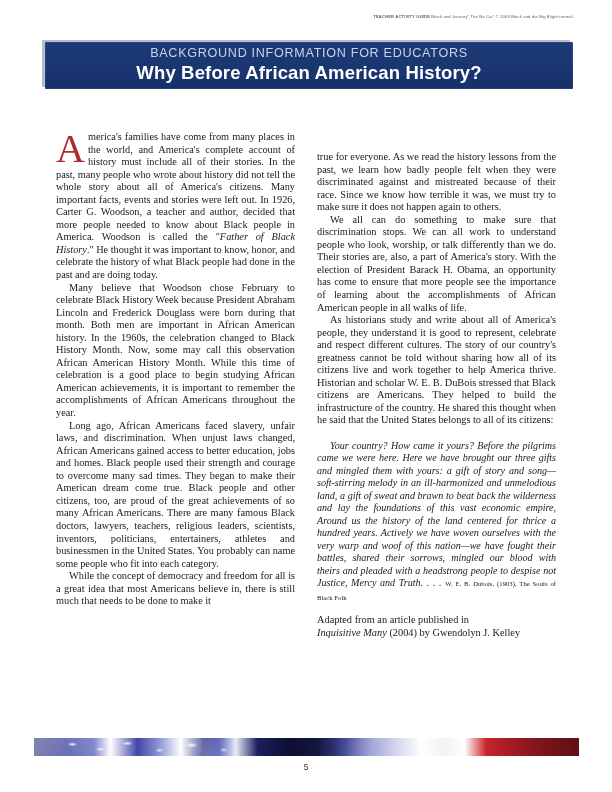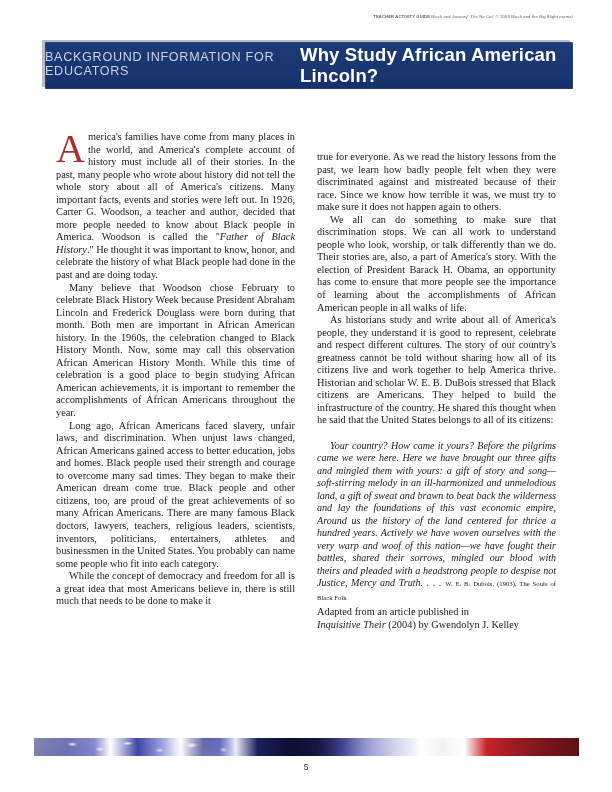--- a/index.html
+++ b/index.html
@@ -52,21 +52,21 @@
     background: #b9bbc9;
     border-radius: 1px;
     transform: translate(-3px, -2px);
   }
   .banner {
     position: absolute;
     inset: 0;
     background: linear-gradient(180deg, #1c3a77 0%, #1b3771 45%, #16306a 100%);
     border-radius: 1px;
     display: flex;
-    flex-direction: row;
+    flex-direction: column;
     align-items: center;
     justify-content: center;
     box-shadow: inset 0 0 0 1px rgba(255,255,255,0.07);
   }
   .banner-kicker {
     font-family: "Liberation Sans", sans-serif;
     font-size: 12.6px;
     letter-spacing: 0.7px;
     color: #c9d3e8;
     font-weight: 400;
@@ -135,21 +135,21 @@
     text-indent: 13px;
     letter-spacing: -0.02px;
   }
   .quote-cite {
     font-style: normal;
     font-size: 6.6px;
     letter-spacing: 0.05px;
   }
 
   .adapted {
-    margin-top: 2px;
+    margin-top: 10px;
     font-size: 10.35px;
     line-height: 12.8px;
     text-indent: 0;
   }
   .adapted .src { font-style: italic; }
 
   
   .flag-strip {
     position: absolute;
     left: 34px;
@@ -229,21 +229,21 @@
 <div class="page">
 
   <div class="running-head">
     <span class="rh-bold">TEACHER ACTIVITY GUIDE</span><span>  Black and January" The No  Cat" © 2009 Black and the Big Blight normal.</span>
   </div>
 
   <div class="banner-wrap">
     <div class="banner-shadow"></div>
     <div class="banner">
       <div class="banner-kicker">BACKGROUND INFORMATION FOR EDUCATORS</div>
-      <div class="banner-title">Why Study African American Lincoln?</div>
+      <div class="banner-title">Why Before African American History?</div>
     </div>
   </div>
 
   <div class="columns">
 
     <div class="col">
       <p class="dropcap-para"><span class="dropcap">A</span><span>merica's families have come from many places in the world, and America's complete account of history must include all of their stories. In the past, many people who wrote about history did not tell the whole story about all of America's citizens. Many important facts, events and stories were left out. In 1926, Carter G. Woodson, a teacher and author, decided that more people needed to know about Black people in America. Woodson is called the "</span><em class="ital">Father of Black History</em><span>." He thought it was important to know, honor, and celebrate the history of what Black people had done in the past and are doing today.</span></p>
 
       <p>Many believe that Woodson chose February to celebrate Black History Week because President Abraham Lincoln and Frederick Douglass were born during that month. Both men are important in African American history. In the 1960s, the celebration changed to Black History Month. Now, some may call this observation African American History Month. While this time of celebration is a good place to begin studying African American achievements, it is important to remember the accomplishments of African Americans throughout the year.</p>
 
@@ -256,21 +256,21 @@
       <p class="noindent">true for everyone. As we read the history lessons from the past, we learn how badly people felt when they were discriminated against and mistreated because of their race. Since we know how terrible it was, we must try to make sure it does not happen again to others.</p>
 
       <p>We all can do something to make sure that discrimination stops. We can all work to understand people who look, worship, or talk differently than we do. Their stories are, also, a part of America's story. With the election of President Barack H. Obama, an opportunity has come to ensure that more people see the importance of learning about the accomplishments of African American people in all walks of life.</p>
 
       <p>As historians study and write about all of America's people, they understand it is good to represent, celebrate and respect different cultures. The story of our country's greatness cannot be told without sharing how all of its citizens live and work together to help America thrive. Historian and scholar W. E. B. DuBois stressed that Black citizens are Americans. They helped to build the infrastructure of the country. He shared this thought when he said that the United States belongs to all of its citizens:</p>
 
       <div class="quote-block"><span>Your country? How came it yours? Before the pilgrims came we were here. Here we have brought our three gifts and mingled them with yours: a gift of story and song—soft-stirring melody in an ill-harmonized and unmelodious land, a gift of sweat and brawn to beat back the wilderness and lay the foundations of this vast economic empire, Around us the history of the land centered for thrice a hundred years. Actively we have woven ourselves with the very warp and woof of this nation—we have fought their battles, shared their sorrows, mingled our blood with theirs and pleaded with a headstrong people to despise not Justice, Mercy and Truth. . . .</span> <span class="quote-cite">W. E. B. Dubois, (1903), The Souls of Black Folk</span></div>
 
       <div class="adapted">
         <span>Adapted from an article published in</span><br>
-        <span class="src">Inquisitive Their</span><span> (2004) by Gwendolyn J. Kelley</span>
+        <span class="src">Inquisitive Many</span><span> (2004) by Gwendolyn J. Kelley</span>
       </div>
     </div>
 
   </div>
 
   <div class="flag-strip">
     <div class="flag-base"></div>
     <div class="flag-stars"></div>
     <div class="flag-sheen"></div>
   </div>

